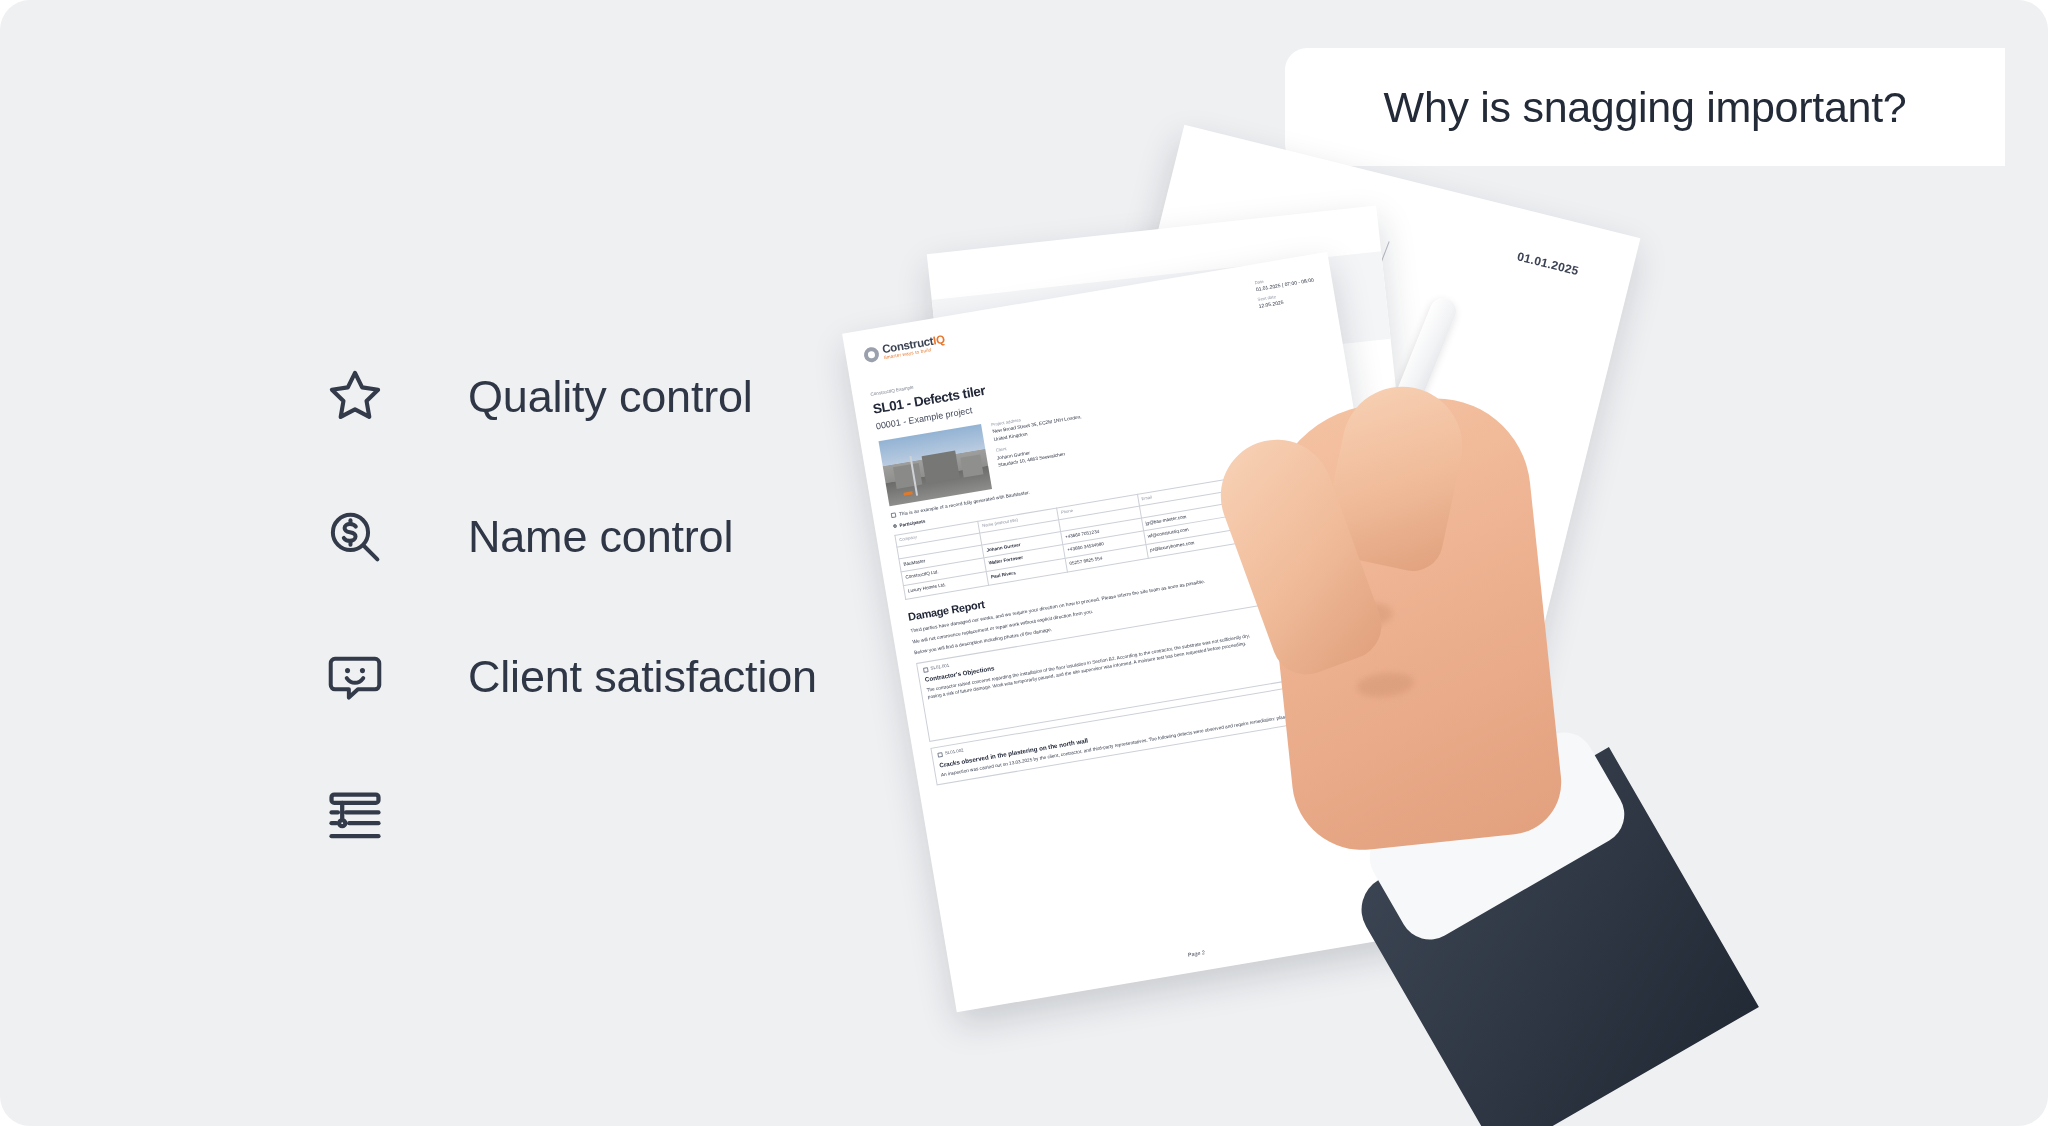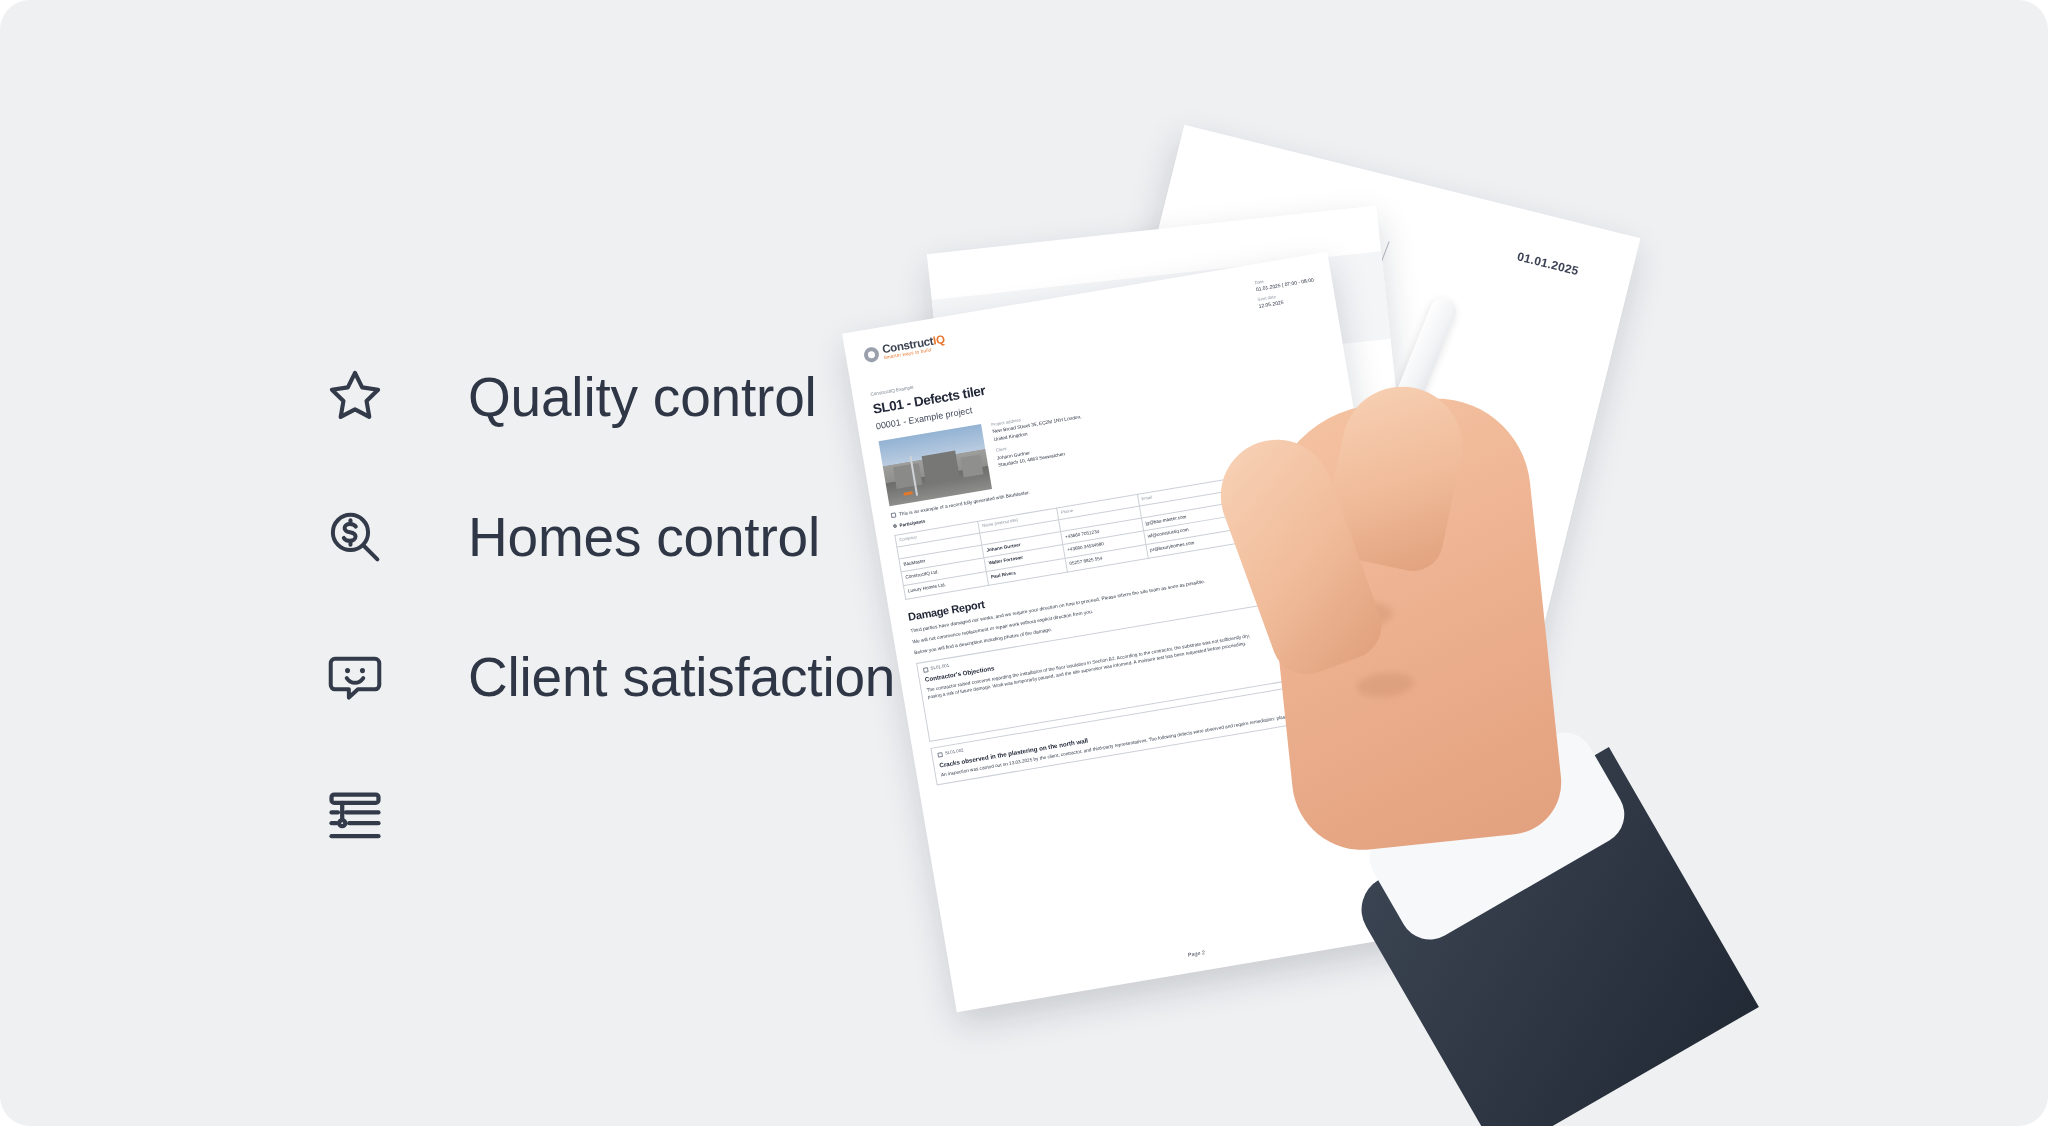--- a/index.html
+++ b/index.html
@@ -41,21 +41,21 @@
     display: flex; flex-direction: column;
     gap: 66px;
   }
   .feature { display: flex; align-items: center; gap: 76px; }
   .feature .ico {
     width: 74px; height: 74px;
     display: flex; align-items: center; justify-content: center;
     flex: 0 0 74px;
   }
   .feature .lbl {
-    font-size: 55px;
+    font-size: 45px;
     color: #2f3747;
     font-weight: 400;
     white-space: nowrap;
     letter-spacing: -0.2px;
   }
 
   
   .footer-url {
     position: absolute;
     right: 42px; bottom: 36px;
@@ -257,20 +257,23 @@
     background: linear-gradient(150deg,#3b4452 0%, #2e3643 55%, #222a36 100%);
     border-radius: 34px 0 0 0;
     transform: rotate(-30deg);
   }
 </style>
 </head>
 <body>
 
 <div id="stage">
 
+  <div class="title-card">
+    <div class="txt">Why is snagging important?</div>
+  </div>
 
   <div class="features">
 
     <div class="feature">
       <span class="ico">
         <svg width="66" height="66" viewBox="0 0 24 24" fill="none" stroke="#333b4a" stroke-width="1.5" stroke-linejoin="round" stroke-linecap="round">
           <path d="M12 3.2l2.6 5.3 5.8.85-4.2 4.1 1 5.8-5.2-2.75L6.8 19.25l1-5.8-4.2-4.1 5.8-.85z"></path>
         </svg>
       </span>
       <span class="lbl">Quality control</span>
@@ -279,21 +282,21 @@
     <div class="feature">
       <span class="ico">
         <svg width="64" height="64" viewBox="0 0 24 24" fill="none" stroke="#333b4a" stroke-width="1.5" stroke-linecap="round" stroke-linejoin="round">
           <circle cx="10.3" cy="10.3" r="6.6"></circle>
           <line x1="15.2" y1="15.2" x2="20.4" y2="20.4"></line>
           <path d="M12.3 8.1c-.45-.7-1.3-1-2.2-1-1.1 0-2 .6-2 1.5 0 1 .85 1.4 2 1.6 1.15.2 2.1.6 2.1 1.65 0 .95-.95 1.6-2.1 1.6-.95 0-1.85-.35-2.3-1.1"></path>
           <line x1="10.3" y1="5.7" x2="10.3" y2="7.05"></line>
           <line x1="10.3" y1="13.5" x2="10.3" y2="14.9"></line>
         </svg>
       </span>
-      <span class="lbl">Homes control</span>
+      <span class="lbl">Name control</span>
     </div>
 
     <div class="feature">
       <span class="ico">
         <svg width="64" height="64" viewBox="0 0 24 24" fill="none" stroke="#333b4a" stroke-width="1.5" stroke-linecap="round" stroke-linejoin="round">
           <path d="M4.5 5.2h15a1.6 1.6 0 011.6 1.6v8.2a1.6 1.6 0 01-1.6 1.6h-6.4l-3.4 3.1v-3.1H4.5a1.6 1.6 0 01-1.6-1.6V6.8a1.6 1.6 0 011.6-1.6z"></path>
           <circle cx="9.2" cy="9.6" r=".95" fill="#333b4a" stroke="none"></circle>
           <circle cx="14.8" cy="9.6" r=".95" fill="#333b4a" stroke="none"></circle>
           <path d="M8.9 12.4c.85 1.2 2 1.8 3.1 1.8s2.25-.6 3.1-1.8"></path>
         </svg>

